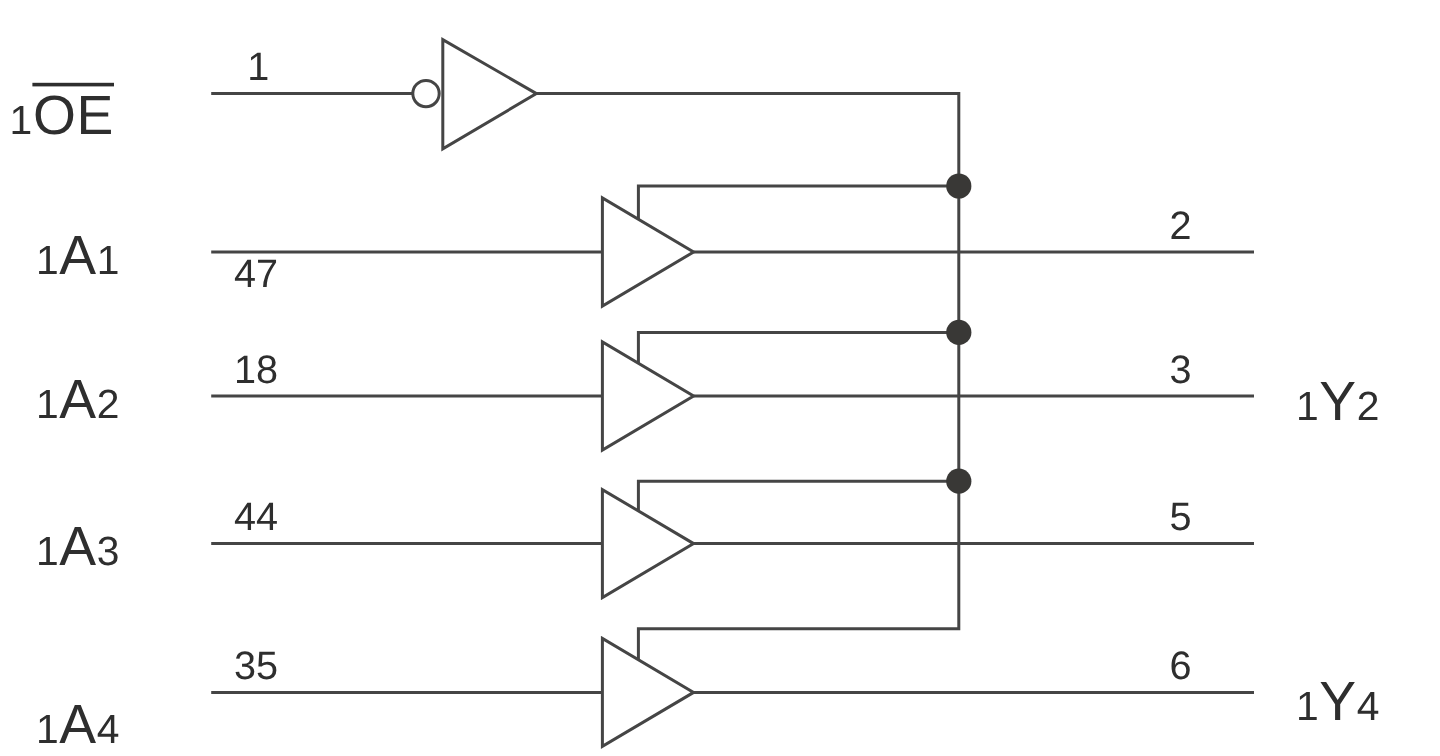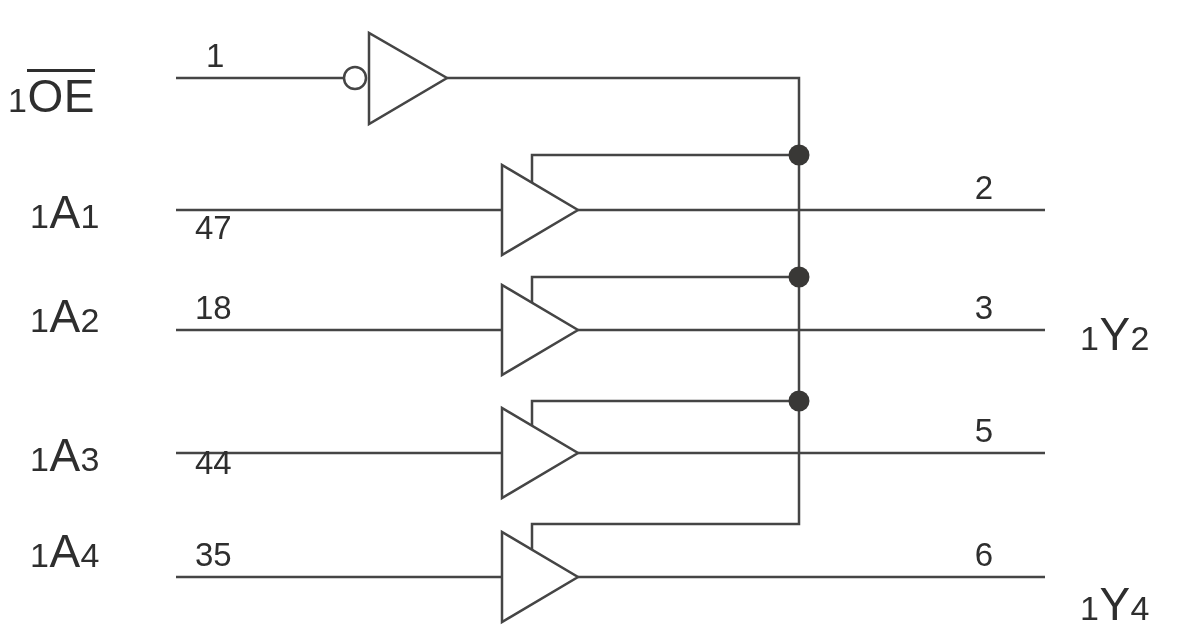--- a/index.html
+++ b/index.html
@@ -102,37 +102,37 @@
     <span class="sm">1</span><span class="bg ovl">OE</span>
   </div>
   <div class="pin" style="left:206px; top:39px;">1</div>
 
   <div class="lbl" style="left:30px; top:189px;text-align:center;">
     <span class="sm">1</span><span class="bg">A</span><span class="sm">1</span>
   </div>
   <div class="pin" style="left:195px; top:171px;margin-top:40px;">47</div>
   <div class="pin pin-out" style="top:171px;">2</div>
 
-  <div class="lbl" style="left:30px; top:293px;">
+  <div class="lbl" style="left:30px; top:309px;">
     <span class="sm">1</span><span class="bg">A</span><span class="sm">2</span>
   </div>
   <div class="pin" style="left:195px; top:291px;">18</div>
   <div class="pin pin-out" style="top:291px;">3</div>
   <div class="lbl" style="left:1080px; top:311px;">
     <span class="sm">1</span><span class="bg">Y</span><span class="sm">2</span>
   </div>
 
   <div class="lbl" style="left:30px; top:432px;">
     <span class="sm">1</span><span class="bg">A</span><span class="sm">3</span>
   </div>
-  <div class="pin" style="left:195px; top:414px;margin-top:32px;">44</div>
+  <div class="pin" style="left:195px; top:414px;">44</div>
   <div class="pin pin-out" style="top:414px;">5</div>
 
-  <div class="lbl" style="left:30px; top:528px;">
+  <div class="lbl" style="left:30px; top:580px;">
     <span class="sm">1</span><span class="bg">A</span><span class="sm">4</span>
   </div>
   <div class="pin" style="left:195px; top:538px;">35</div>
   <div class="pin pin-out" style="top:538px;">6</div>
-  <div class="lbl" style="left:1080px; top:561px;margin-top:20px;">
+  <div class="lbl" style="left:1080px; top:561px;">
     <span class="sm">1</span><span class="bg">Y</span><span class="sm">4</span>
   </div>
 
 </div>
 
 </body></html>

